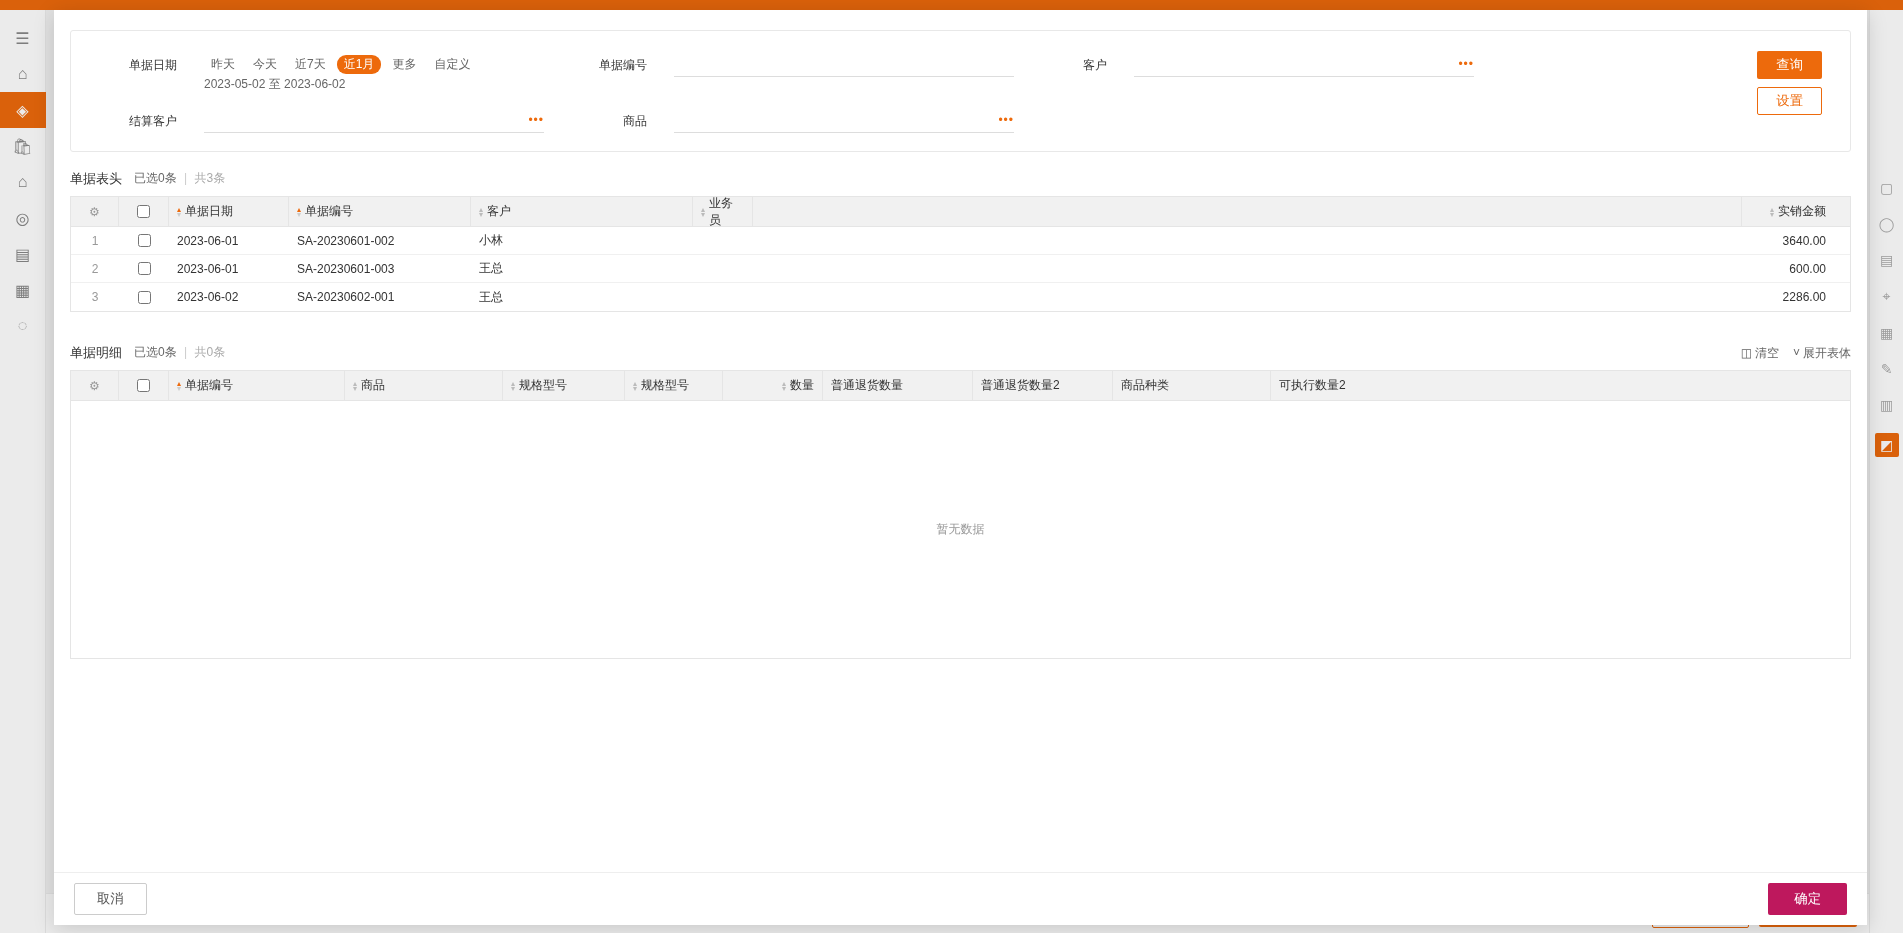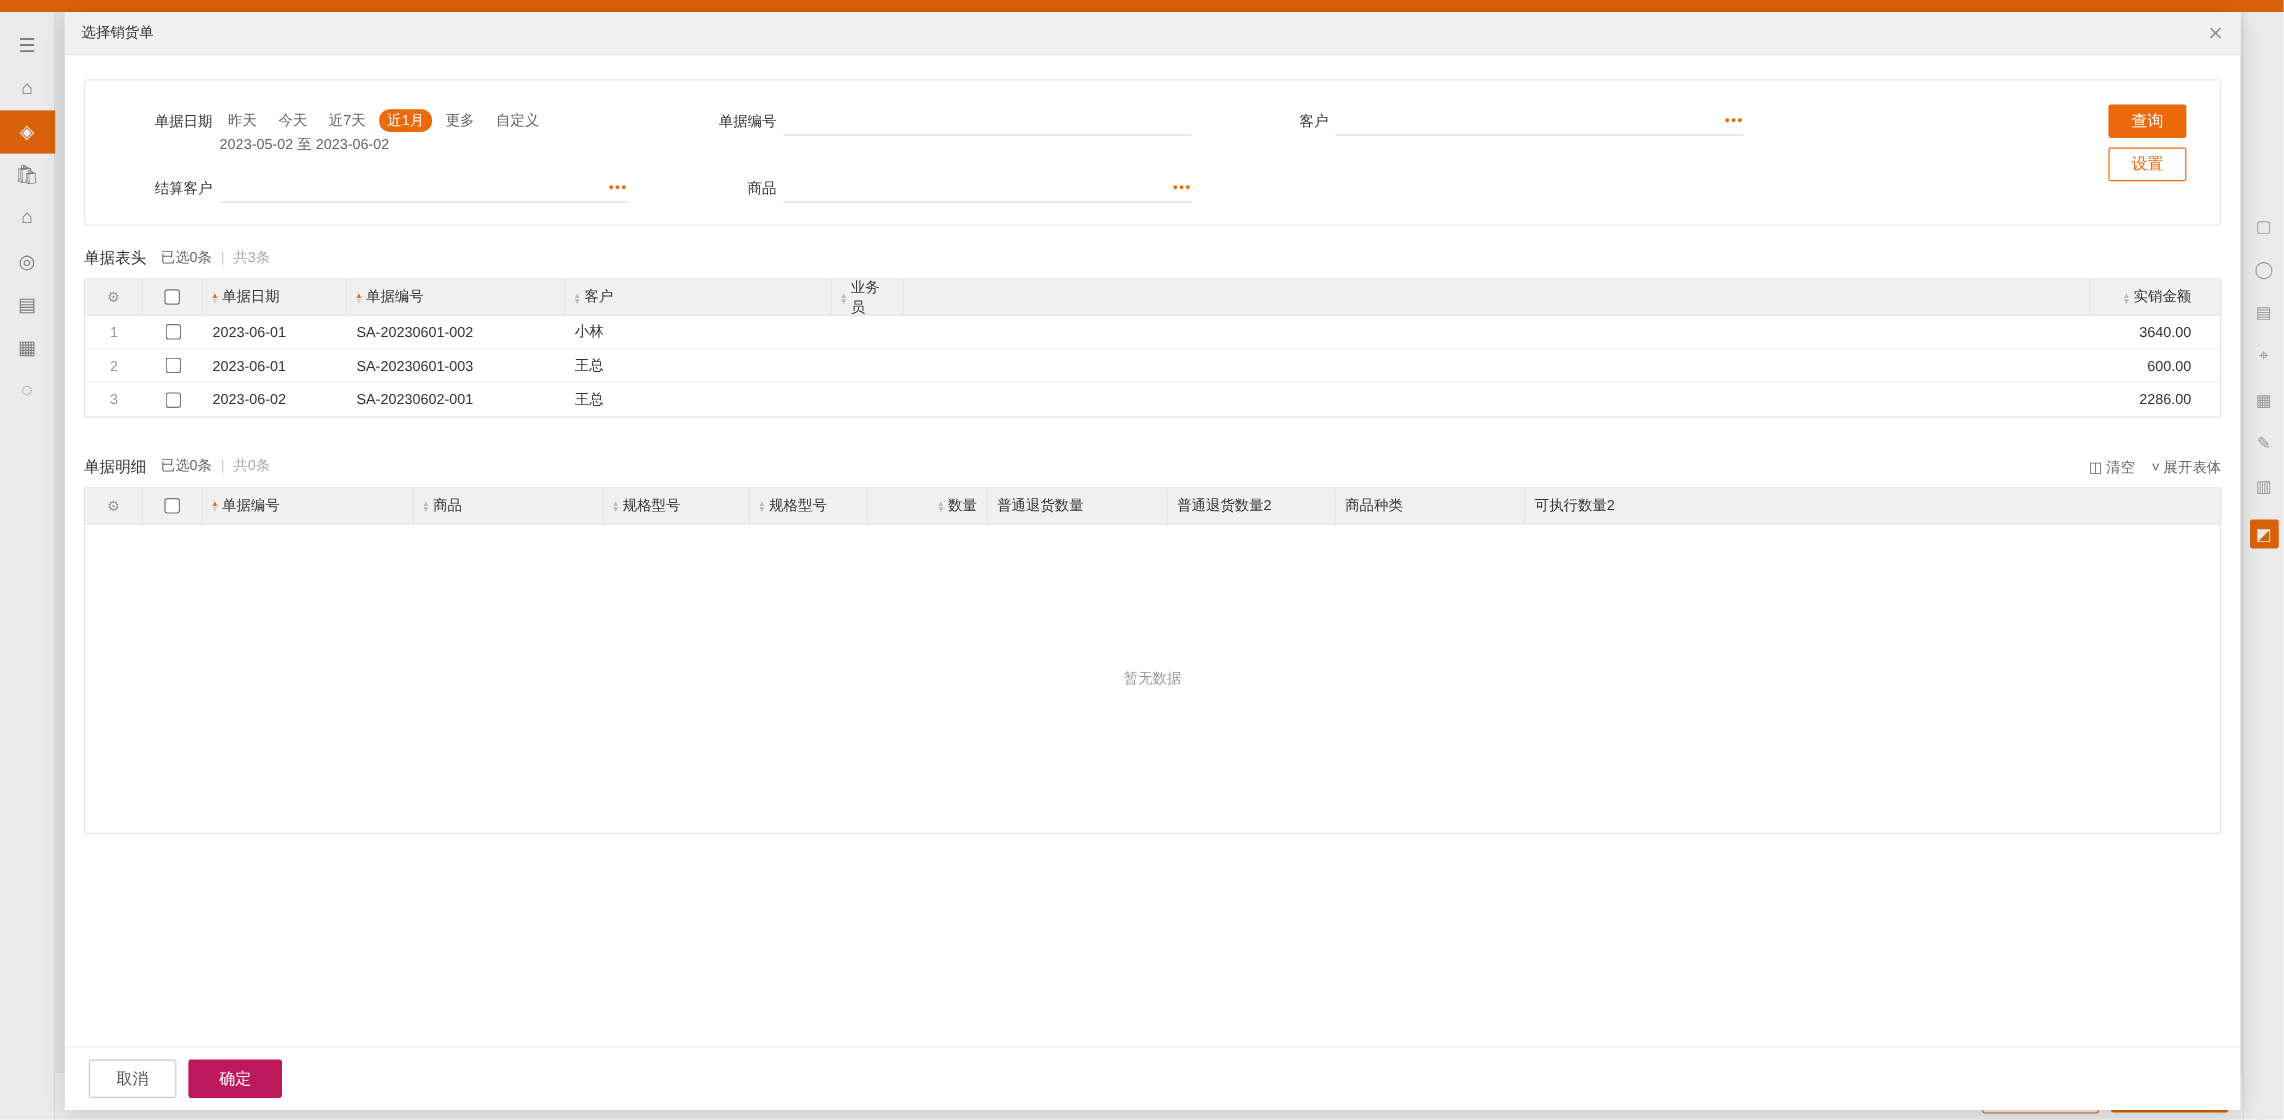--- a/index.html
+++ b/index.html
@@ -92,21 +92,21 @@
 .filter-panel {
   margin: 20px 16px 10px 16px;
   border: 1px solid #e8e8e8;
   border-radius: 3px;
   padding: 24px 36px 0 36px;
   position: relative;
 }
 .filter-row { display: flex; margin-bottom: 18px; }
 .filter-field { display: flex; align-items: flex-start; }
 .fld-label { width: 70px; text-align: right; color: #333; padding-top: 2px; margin-right: 6px; }
-.fld-body { flex: 1; }
+.fld-body { flex: 1; margin-left: 21px; }
 .date-pills { display: flex; gap: 4px; align-items: center; }
 .pill { padding: 1px 7px; border-radius: 9px; color: #666; cursor: pointer; font-size: 12px; }
 .pill.active { background: #ed6a0c; color: #fff; }
 .date-range { color: #666; margin-top: 2px; }
 .underline-input {
   border: none; border-bottom: 1px solid #ddd;
   width: 340px; height: 22px;
   background: transparent;
   outline: none;
 }
@@ -176,21 +176,21 @@
 
 .empty-state { text-align: center; color: #999; padding: 120px 0; }
 
 .hscroll { margin: 0 16px; overflow-x: auto; height: 14px; }
 .hscroll-inner { width: 200%; height: 1px; }
 
 
 .modal-footer {
   border-top: 1px solid #eee;
   padding: 10px 20px;
-  display: flex; justify-content: flex-start; gap: 10px;
+  display: flex; justify-content: space-between; gap: 10px;
 }
 .btn-cancel { border: 1px solid #ccc; background: #fff; color: #555; padding: 6px 22px; border-radius: 2px; cursor: pointer; }
 .btn-ok { background: #be185d; color: #fff; border: none; padding: 6px 26px; border-radius: 2px; cursor: pointer; }
 
 .bg-settings-corner { position: absolute; left: 10px; bottom: 8px; color: #ed6a0c; }
 .bg-collapse { position: absolute; left: 95px; bottom: 8px; color: #ed6a0c; }
 </style>
 </head>
 <body>
 
@@ -231,24 +231,20 @@
     <span class="plain">放弃</span>
     <span class="link-btn"><span>保存草稿</span> ˄</span>
     <span class="prim-btn"><span>保存成新增</span> ˄</span>
   </div>
 </div>
 
 <div class="overlay"></div>
 
 <div class="modal">
 
-  <div class="modal-header">
-    <span class="title">选择销货单</span>
-    <span class="close">✕</span>
-  </div>
 
   <div class="modal-body">
 
     <div class="filter-panel">
 
       <div class="filter-row">
         <div class="filter-field" style="width:470px;">
           <div class="fld-label">单据日期</div>
           <div class="fld-body">
             <div class="date-pills" id="date-pills">

